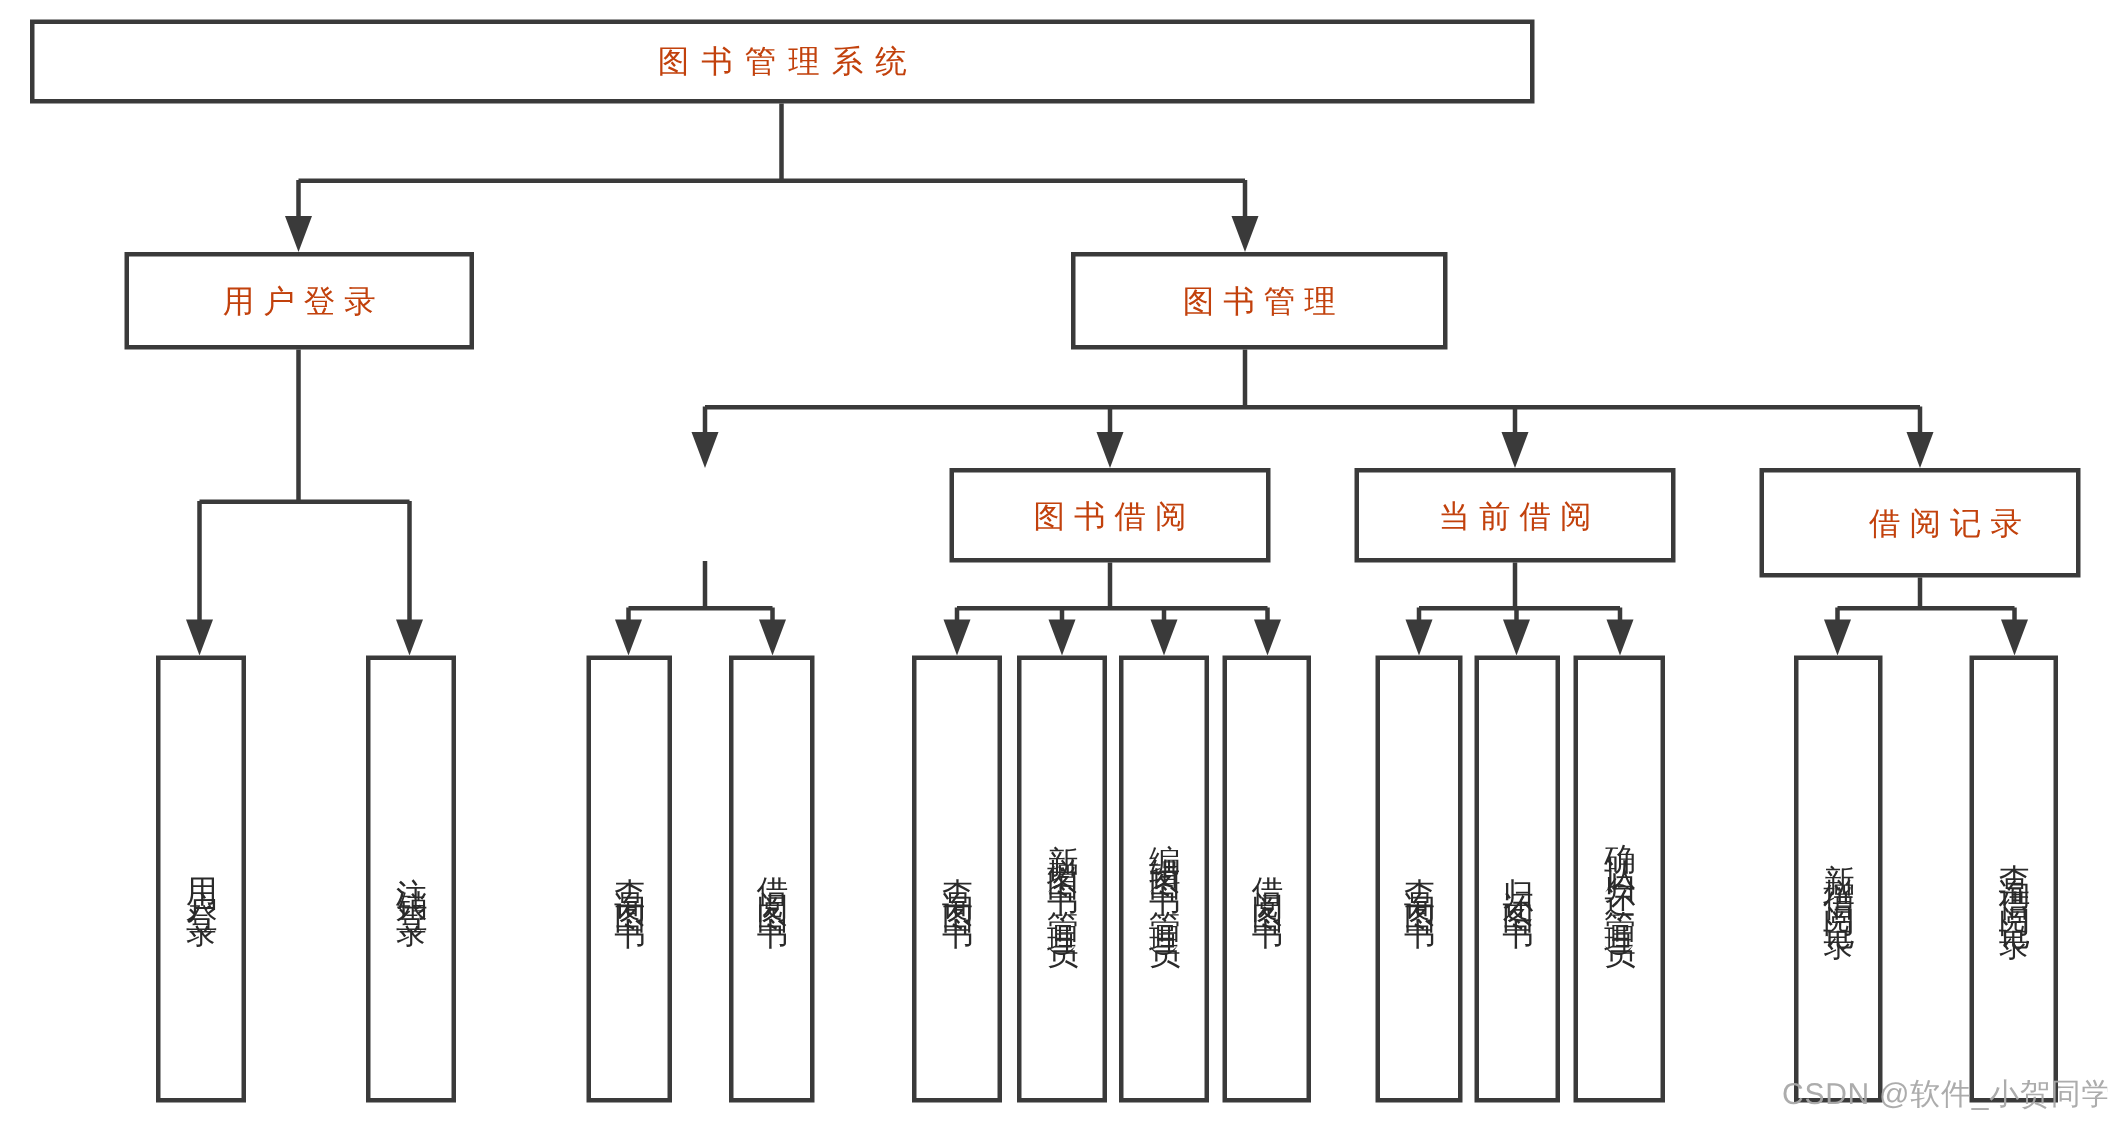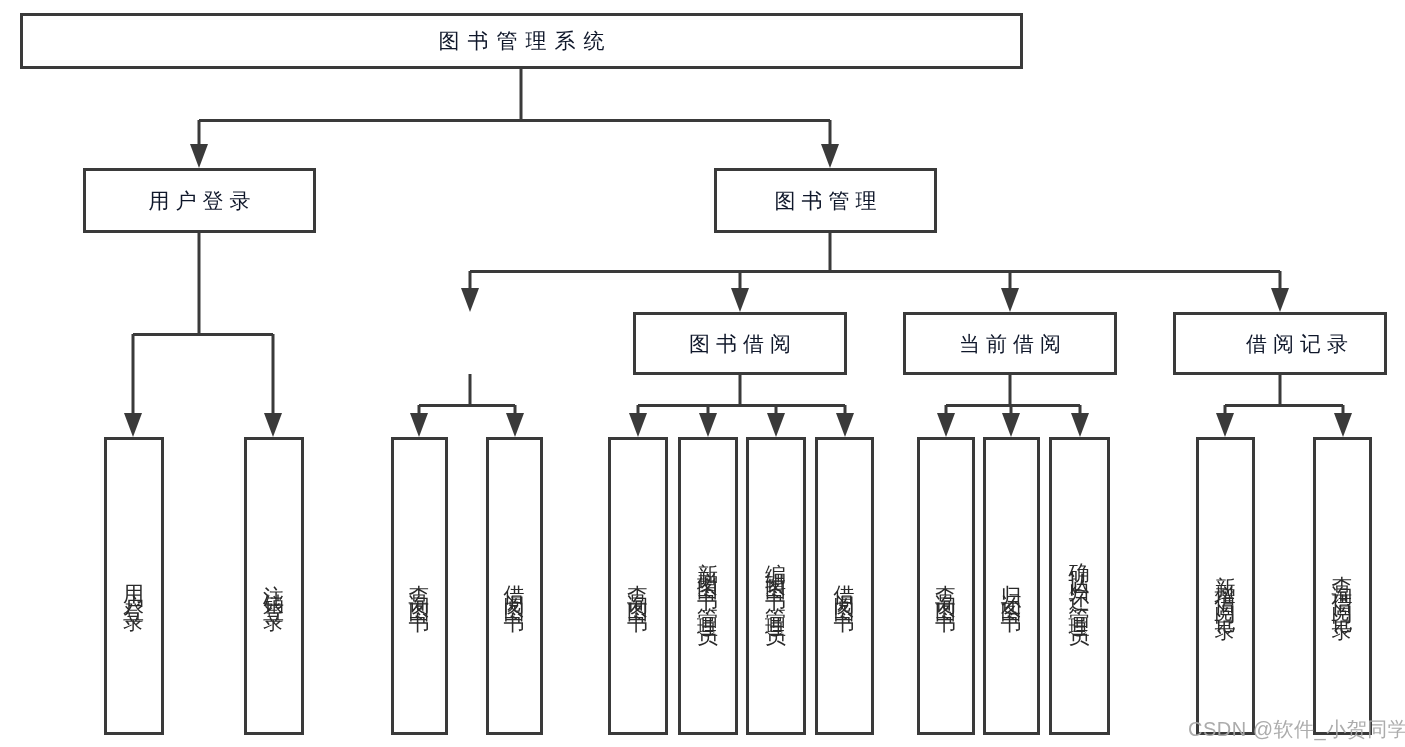--- a/index.html
+++ b/index.html
@@ -25,21 +25,21 @@
     align-items: center;
     justify-content: center;
     z-index: 2;
     color: #2a2a2a;
   }
   .node .hlabel {
     font-size: 21px;
     letter-spacing: 6px;
     text-indent: 6px;
     white-space: nowrap;
-    color: #0f172a;
+    color: #c2410c;
   }
   .node.root .hlabel { letter-spacing: 8px; text-indent: 8px; }
   .vnode {
     position: absolute;
     box-sizing: border-box;
     border: 3px solid #3a3a3a;
     background: #ffffff;
     display: flex;
     align-items: center;
     justify-content: center;
@@ -50,25 +50,25 @@
     writing-mode: vertical-rl;
     font-size: 21px;
     letter-spacing: 9px;
     line-height: 1.1;
     white-space: nowrap;
     color: #2a2a2a;
   }
   
   .n-root { left: 20px;  top: 13px;  width: 1003px; height: 56px; }
   .n-l2a  { left: 83px;  top: 168px; width: 233px;  height: 65px; }
-  .n-l2b  { left: 714px; top: 168px; width: 223px;  height: 65px; }
+  .n-l2b  { left: 714px; top: 168px; width: 251px;  height: 65px; }
   .n-l3a  { left: 363px; top: 312px; width: 214px;  height: 63px; }
   .n-l3b  { left: 633px; top: 312px; width: 214px;  height: 63px; text-align: center; }
   .n-l3c  { left: 903px; top: 312px; width: 214px;  height: 63px; justify-content: center; }
-  .n-l3d  { left: 1173px;top: 312px; width: 214px;  height: 63px; padding-left: 34px; }
+  .n-l3d  { left: 1173px;top: 312px; width: 214px;  height: 73px; padding-left: 34px; }
   .leaf   { top: 437px; height: 298px; }
   .n-g1a { left: 104px;  width: 60px; }
   .n-g1b { left: 244px;  width: 60px; }
   .n-g2a { left: 391px;  width: 57px; }
   .n-g2b { left: 486px;  width: 57px; }
   .n-g3a { left: 608px;  width: 60px; }
   .n-g3b { left: 678px;  width: 60px; }
   .n-g3c { left: 746px;  width: 60px; }
   .n-g3d { left: 815px;  width: 59px; }
   .n-g4a { left: 917px;  width: 58px; }

